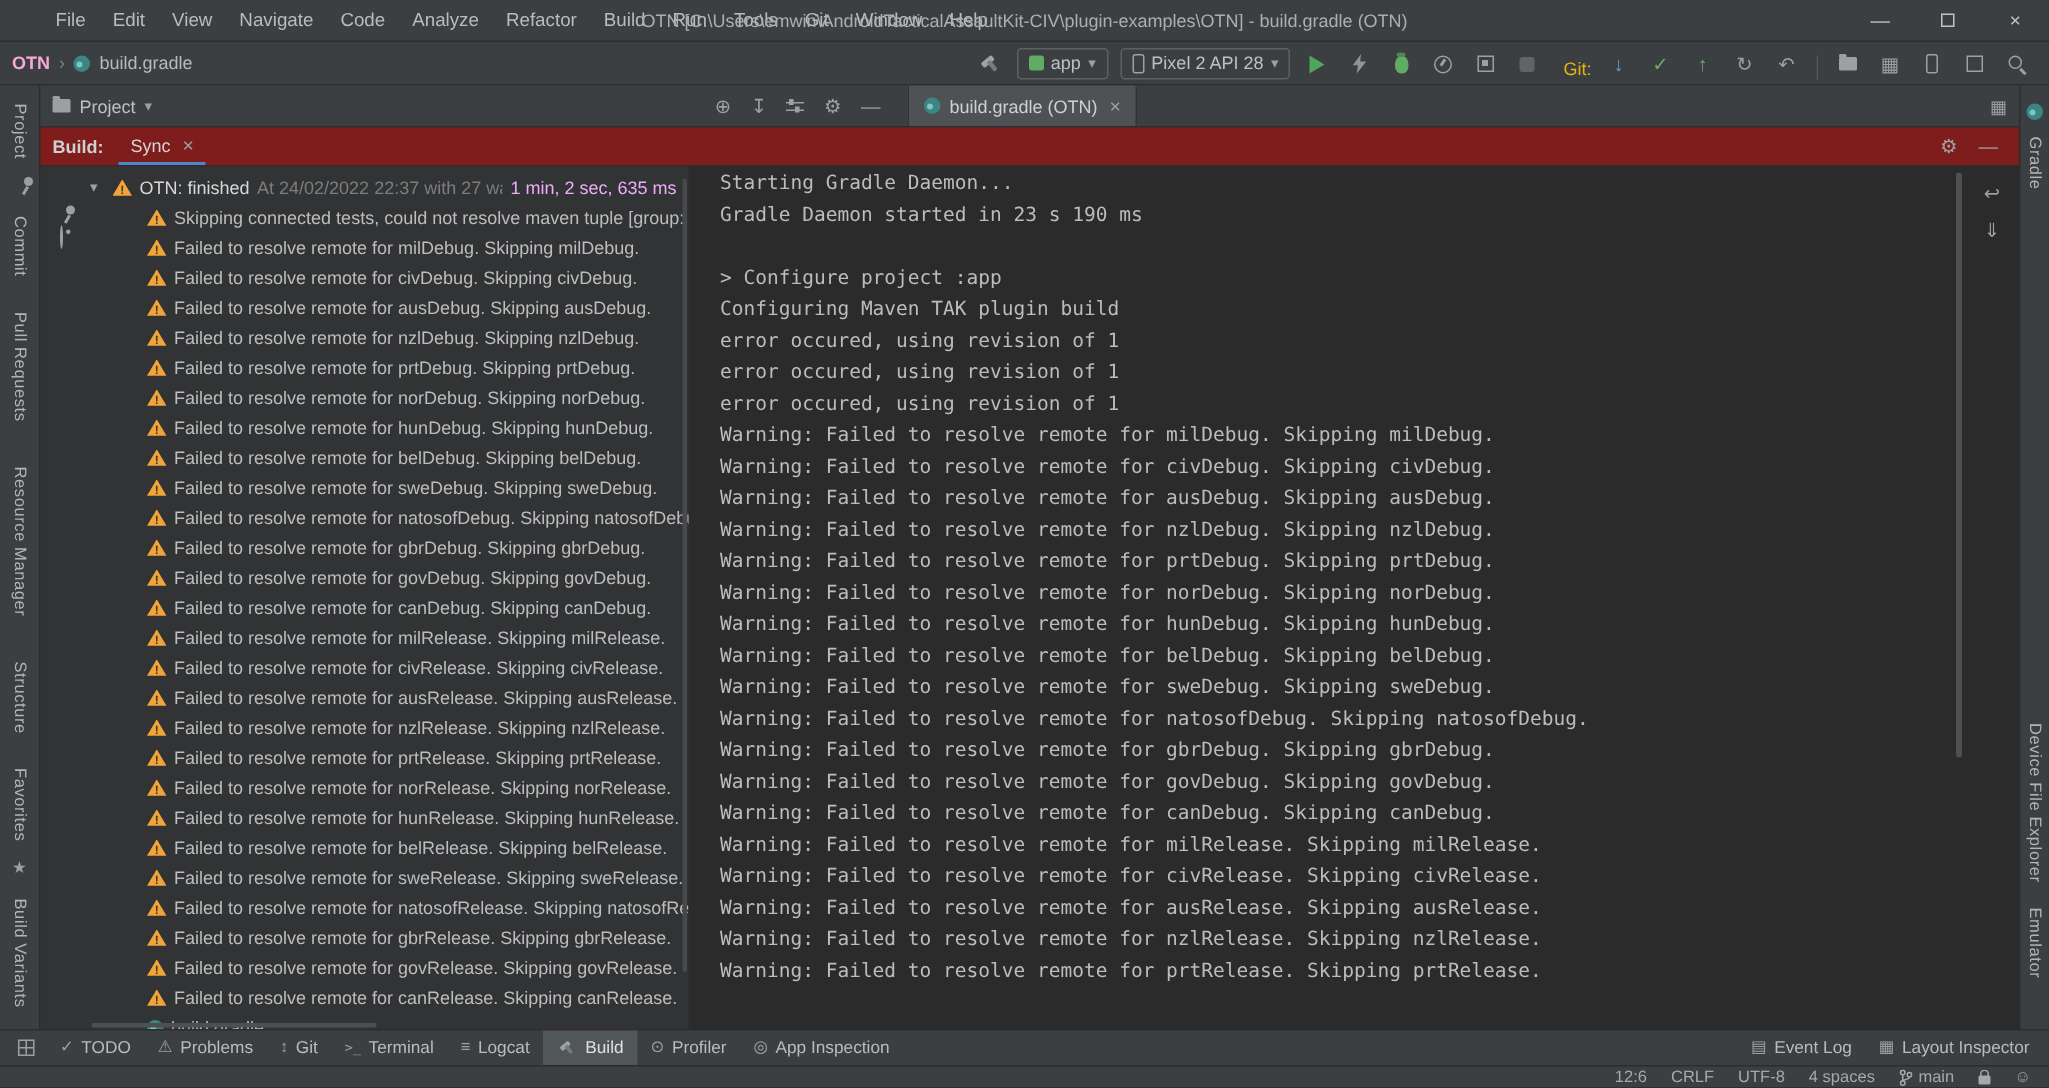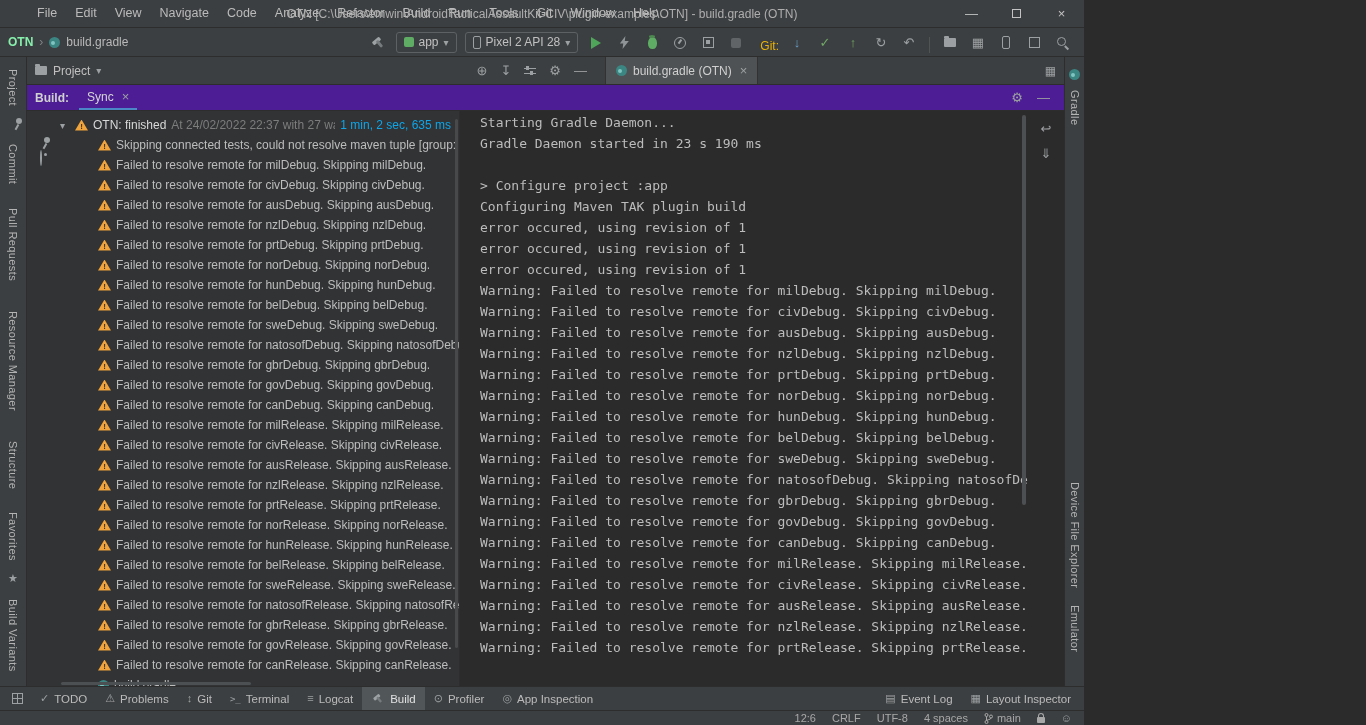--- a/index.html
+++ b/index.html
@@ -1,32 +1,32 @@
 <!DOCTYPE html>
 <html><head>
 <meta charset="utf-8">
 <style>
   *{margin:0;padding:0;box-sizing:border-box}
   html,body{width:1366px;height:725px;overflow:hidden;background:#2b2b2b}
-  #app{position:relative;width:1084px;height:725px;font-family:"Liberation Sans",sans-serif;font-size:12px;color:#bbbbbb;user-select:none;overflow:hidden}
+  #app{position:relative;width:1366px;height:725px;font-family:"Liberation Sans",sans-serif;font-size:12px;color:#bbbbbb;user-select:none;overflow:hidden}
 
   
   .titlebar{height:28px;background:#3c3f41;border-bottom:1px solid #2d2d2d;display:flex;align-items:center;position:relative}
   .menus{display:flex;padding-left:28px}
   .menu-item{padding:0 9px;line-height:27px;font-size:12.5px;color:#bbbbbb;white-space:nowrap}
   .win-title{position:absolute;left:50%;transform:translateX(-50%);color:#aeaeae;font-size:12px;white-space:nowrap}
   .win-controls{margin-left:auto;display:flex;height:100%}
   .win-btn{width:45px;display:flex;align-items:center;justify-content:center;color:#c3c3c3;font-size:13px}
   .ico-maxbox{width:9px;height:9px;border:1px solid #c3c3c3}
 
   
   .toolbar{height:29px;background:#3c3f41;border-bottom:1px solid #2d2d2d;display:flex;align-items:center;padding:0 8px}
   .crumbs{display:flex;align-items:center;gap:6px}
   .crumb{color:#b9b9b9}
-  .crumb.bold{font-weight:bold;color:#86efac}
+  .crumb.bold{font-weight:bold;color:#f9a8d4}
   .crumb-sep{color:#7f8385;font-size:12px}
   .tb-right{margin-left:auto;display:flex;align-items:flex-end;gap:8px;padding-right:4px}
   .tb-btn{display:flex;align-items:center;justify-content:center;width:20px;height:20px}
   .combo{display:flex;align-items:center;gap:5px;border:1px solid #5e6163;border-radius:3px;height:21px;padding:0 7px;font-size:12px;color:#c0c0c0;white-space:nowrap}
   .chev{color:#9da0a2;font-size:10px}
   .glyph{color:#9da0a2;font-size:13px;line-height:1}
   .glyph.blue{color:#6a9fca}
   .glyph.green{color:#70a966}
   .git-label{color:#eab308;margin-left:6px}
   .vsep{width:1px;height:16px;background:#515455;margin:0 2px}
@@ -82,36 +82,36 @@
   
   .navbar{height:28px;background:#3c3f41;border-bottom:1px solid #2d2d2d;display:flex;align-items:stretch}
   .tw-header{width:578px;display:flex;align-items:center;gap:6px;padding:0 8px;flex:0 0 auto}
   .tw-label{color:#c0c0c0}
   .nav-icons{margin-left:auto;display:flex;align-items:center;gap:13px;color:#9da0a2;font-size:13px;padding-right:10px}
   .editor-tab{display:flex;align-items:center;gap:6px;padding:0 10px;background:#4e5254;color:#d0d0d0;font-size:12px;border-right:1px solid #323232;border-left:1px solid #323232}
   .tab-close{color:#9da0a2;font-size:13px;margin-left:2px}
   .nav-right{margin-left:auto;display:flex;align-items:center;padding-right:8px;color:#9da0a2}
 
   
-  .build-header{height:26px;background:#4c1d95;border-bottom:1px solid #2d2d2d;display:flex;align-items:center;padding:0 6px}
+  .build-header{height:26px;background:#7f1d1d;border-bottom:1px solid #2d2d2d;display:flex;align-items:center;padding:0 6px}
   .bh-title{font-weight:bold;color:#d0d0d0;margin:0 10px 0 2px}
   .bh-tab{display:flex;align-items:center;gap:6px;color:#d5d5d5;padding:0 8px;height:100%;border-bottom:2px solid #4a88c7}
   .bh-right{margin-left:auto;display:flex;align-items:center;gap:14px;color:#9da0a2;font-size:13px;padding-right:8px}
 
   
   .content{flex:1;display:flex;min-height:0}
   .tree-pane{width:433px;flex:0 0 auto;background:#313335;display:flex;position:relative;border-right:1px solid #2d2d2d;overflow:hidden}
   .tree-toolbar{width:27px;display:flex;flex-direction:column;align-items:center;gap:14px;padding-top:12px;flex:0 0 auto}
   .tree{flex:1;min-width:0;overflow:hidden;padding-top:4px}
   .tree-row{display:flex;align-items:center;height:20px;white-space:nowrap;overflow:hidden;font-size:12px;color:#bdbdbd;gap:5px;padding-left:6px}
   .tree-row.child{padding-left:44px}
   .chev-exp{color:#9da0a2;font-size:10px;width:10px}
   .root-title{font-weight:normal;color:#d8d8d8}
   .root-meta{color:#7d7d7d;flex:1;min-width:0;overflow:hidden}
-  .root-dur{color:#0ea5e9;flex:0 0 auto;padding-right:8px}
+  .root-dur{color:#f0abfc;flex:0 0 auto;padding-right:8px}
   .tree-vscroll{position:absolute;right:1px;top:8px;width:3px;height:92%;background:#47494b;border-radius:2px}
   .tree-hscroll{position:absolute;left:34px;bottom:1px;width:190px;height:3px;background:#4d5052;border-radius:2px}
 
   .console-pane{flex:1;min-width:0;background:#2b2b2b;position:relative;display:flex}
   .console-text{flex:1;min-width:0;overflow:hidden;padding:4px 0 0 20px;font-family:"DejaVu Sans Mono","Liberation Mono",monospace;font-size:13px;color:#bcbcbc}
   .c-line{height:21px;white-space:pre;overflow:hidden}
   .console-gutter{width:36px;flex:0 0 auto;display:flex;flex-direction:column;align-items:center;gap:10px;padding-top:10px;color:#9da0a2;font-size:13px}
   .console-vscroll{position:absolute;right:38px;top:4px;width:4px;height:390px;background:#4d5052;border-radius:2px}
 
   

